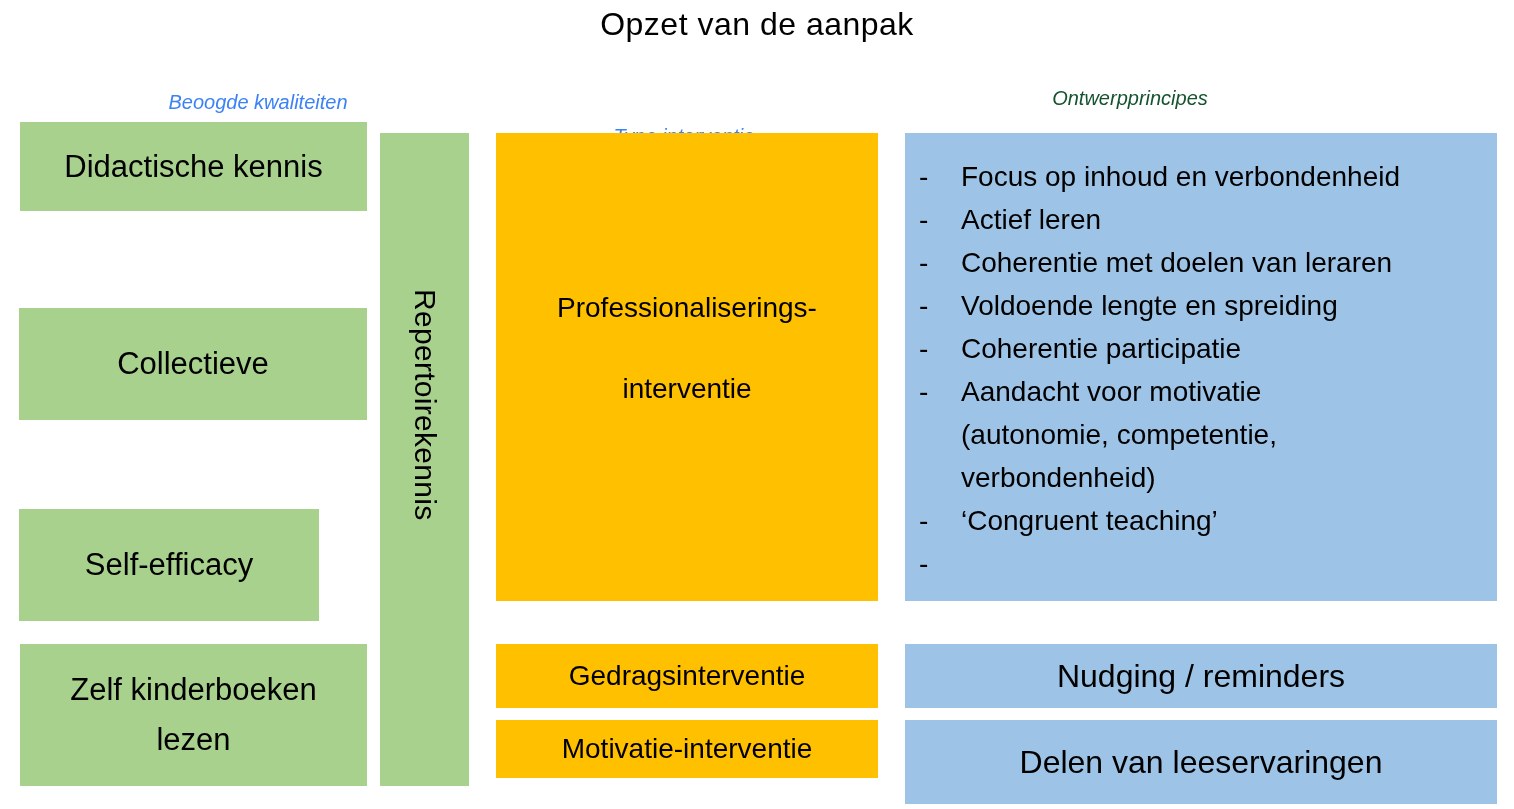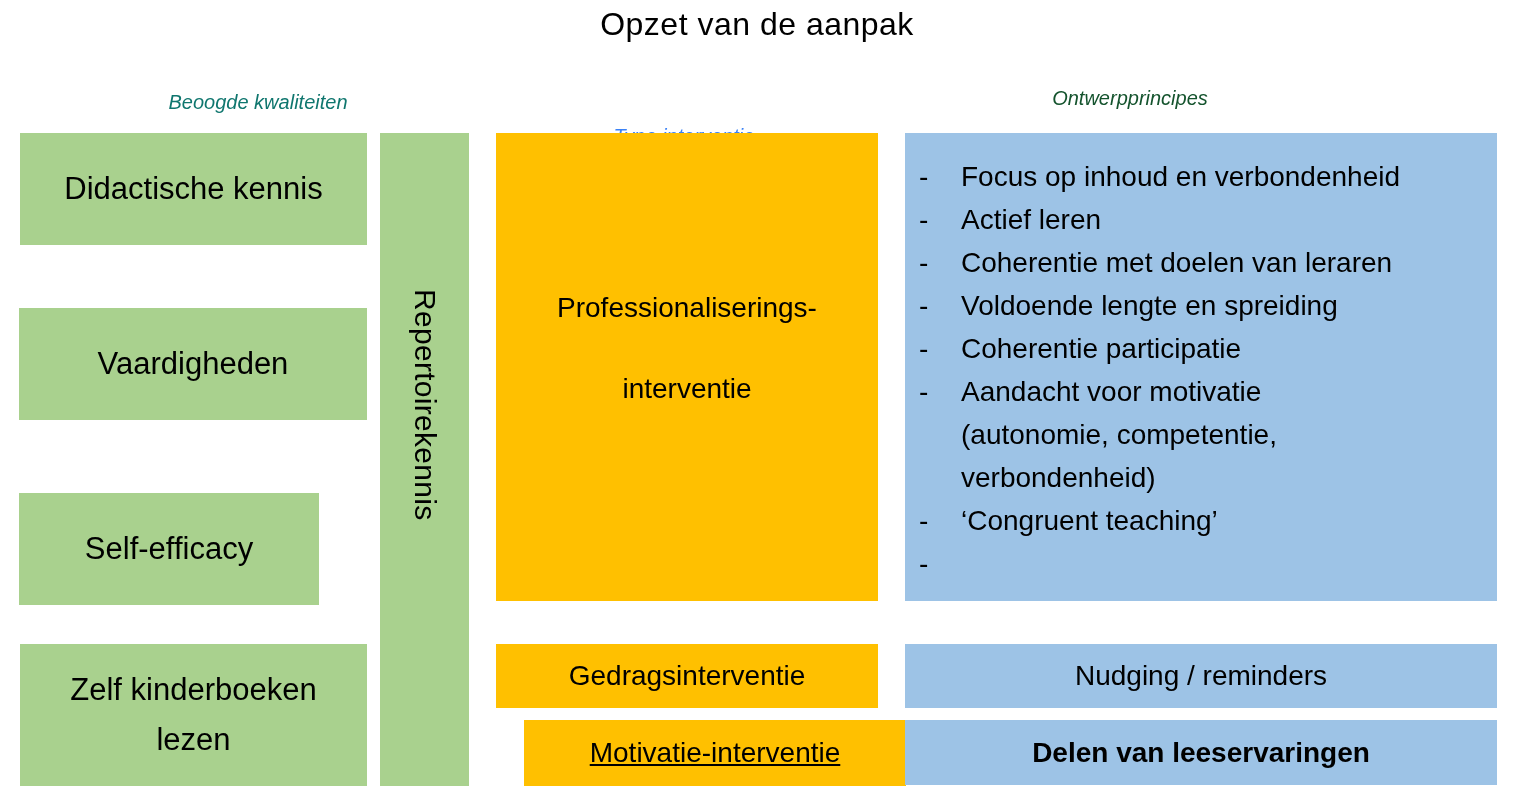--- a/index.html
+++ b/index.html
@@ -27,80 +27,80 @@
     font-family:"Liberation Sans", sans-serif;
   }
   .green { background:#A9D18E; }
   .orange { background:#FFC000;gap:35px; }
   .blue { background:#9DC3E6; }
   .quality { font-size:31px; line-height:50px; padding:0 10px; }
   .vertical-label {
     writing-mode:vertical-rl; font-size:30px; letter-spacing:0.3px;
   }
   .interv { font-size:28px; line-height:46px; }
-  .principle-line { font-size:28px; line-height:46px; }
+  .principle-line { font-size:32px; line-height:46px; }
   ul.principles {
     list-style:none; margin:0; padding:0;
     position:absolute; left:10px; top:22px; right:10px;
     font-family:"Liberation Sans", sans-serif;
   }
   ul.principles li {
     position:relative; padding-left:46px; font-size:28px; line-height:43px;
   }
   ul.principles li .dash {
     position:absolute; left:4px; top:0;
   }
 </style>
 </head>
 <body>
 
 <div class="abs title">Opzet van de aanpak</div>
 
-<div class="abs colhead" style="left:118px; top:90px; width:280px; color:#0f766e;">Beoogde kwaliteiten</div>
+<div class="abs colhead" style="left:118px; top:90px; width:280px; color:#3b82f6;">Beoogde kwaliteiten</div>
 <div class="abs colhead" style="left:544px; top:92px; width:280px; color:#3b82f6;margin-top:32px;">Type interventie</div>
 <div class="abs colhead" style="left:990px; top:86px; width:280px; color:#14532d;">Ontwerpprincipes</div>
 
-<div class="box green quality" style="left:20px; top:133px; width:347px; height:112px;">
+<div class="box green quality" style="left:20px; top:122px; width:347px; height:89px;">
   <span>Didactische kennis</span>
 </div>
 <div class="box green quality" style="left:19px; top:308px; width:348px; height:112px;">
-  <span>Vaardigheden</span>
+  <span>Collectieve</span>
 </div>
-<div class="box green quality" style="left:19px; top:493px; width:300px; height:112px;">
+<div class="box green quality" style="left:19px; top:509px; width:300px; height:112px;">
   <span>Self-efficacy</span>
 </div>
 <div class="box green quality" style="left:20px; top:644px; width:347px; height:142px; padding:0 32px;">
   <span>Zelf kinderboeken lezen</span>
 </div>
 
 <div class="box green" style="left:380px; top:133px; width:89px; height:653px;">
   <span class="vertical-label" style="margin-top:-110px;">Repertoirekennis</span>
 </div>
 
 <div class="box orange interv" style="left:496px; top:133px; width:382px; height:468px; flex-direction:column; padding-bottom:38px;">
   <span>Professionaliserings-</span>
   <span>interventie</span>
 </div>
 <div class="box orange interv" style="left:496px; top:644px; width:382px; height:64px;">
   <span>Gedragsinterventie</span>
 </div>
-<div class="box orange interv" style="left:524px; top:720px; width:382px; height:66px;text-decoration:underline;">
+<div class="box orange interv" style="left:496px; top:720px; width:382px; height:58px;">
   <span>Motivatie-interventie</span>
 </div>
 
 <div class="abs blue" style="left:905px; top:133px; width:592px; height:468px;">
   <ul class="principles">
     <li><span class="dash">-</span><span>Focus op inhoud en verbondenheid</span></li>
     <li><span class="dash">-</span><span>Actief leren</span></li>
     <li><span class="dash">-</span><span>Coherentie met doelen van leraren</span></li>
     <li><span class="dash">-</span><span>Voldoende lengte en spreiding</span></li>
     <li><span class="dash">-</span><span>Coherentie participatie</span></li>
     <li style="padding-right:140px;"><span class="dash">-</span><span>Aandacht voor motivatie (autonomie, competentie, verbondenheid)</span></li>
     <li><span class="dash">-</span><span>‘Congruent teaching’</span></li>
     <li><span class="dash">-</span></li>
   </ul>
 </div>
 <div class="box blue principle-line" style="left:905px; top:644px; width:592px; height:64px;">
   <span>Nudging / reminders</span>
 </div>
-<div class="box blue principle-line" style="left:905px; top:720px; width:592px; height:65px;font-weight:bold;">
+<div class="box blue principle-line" style="left:905px; top:720px; width:592px; height:84px;">
   <span>Delen van leeservaringen</span>
 </div>
 
 </body></html>

